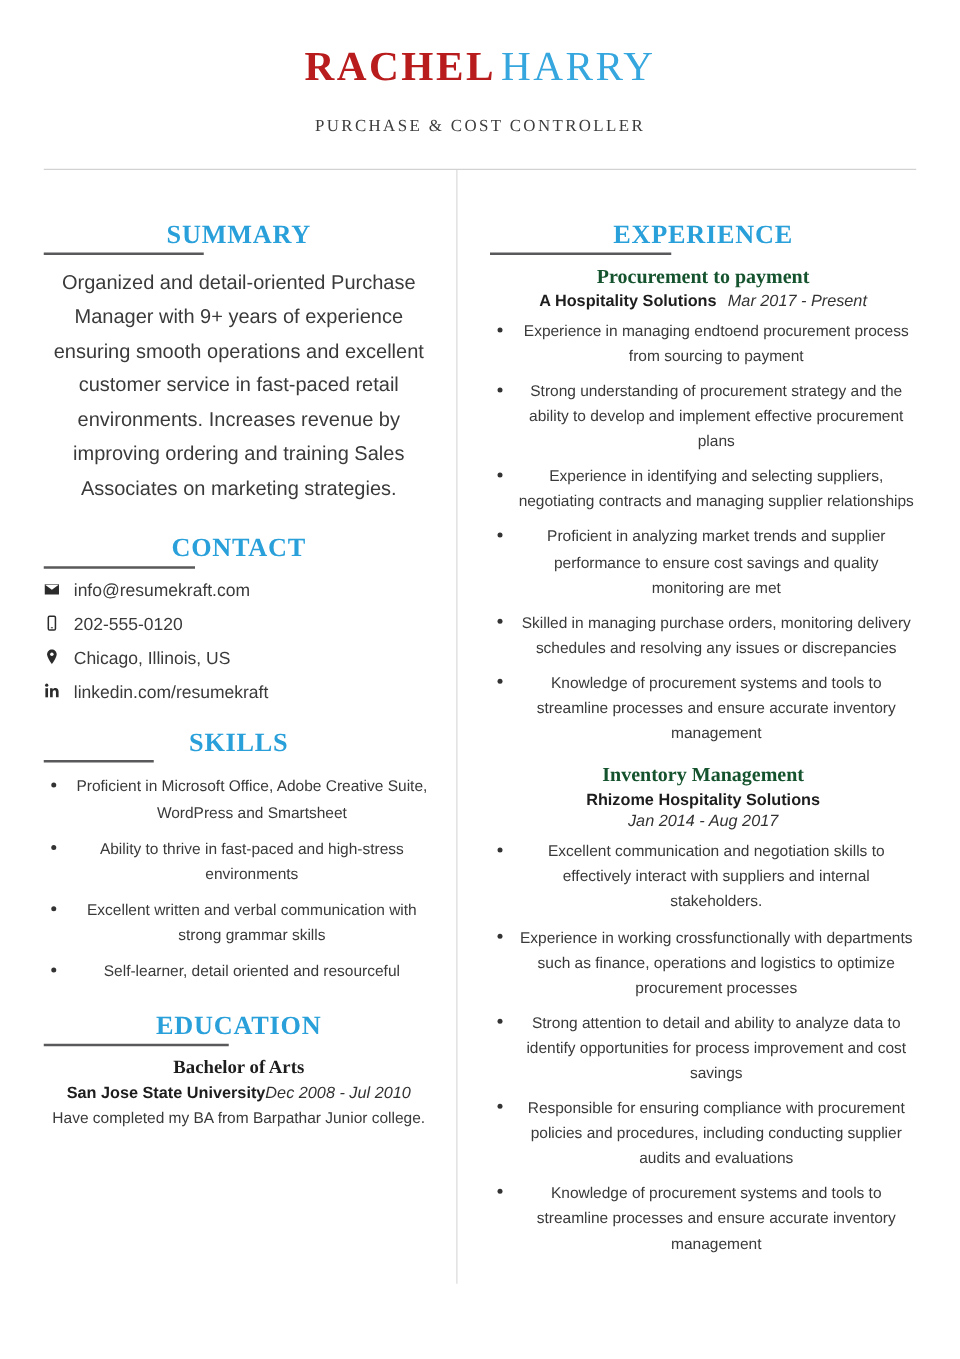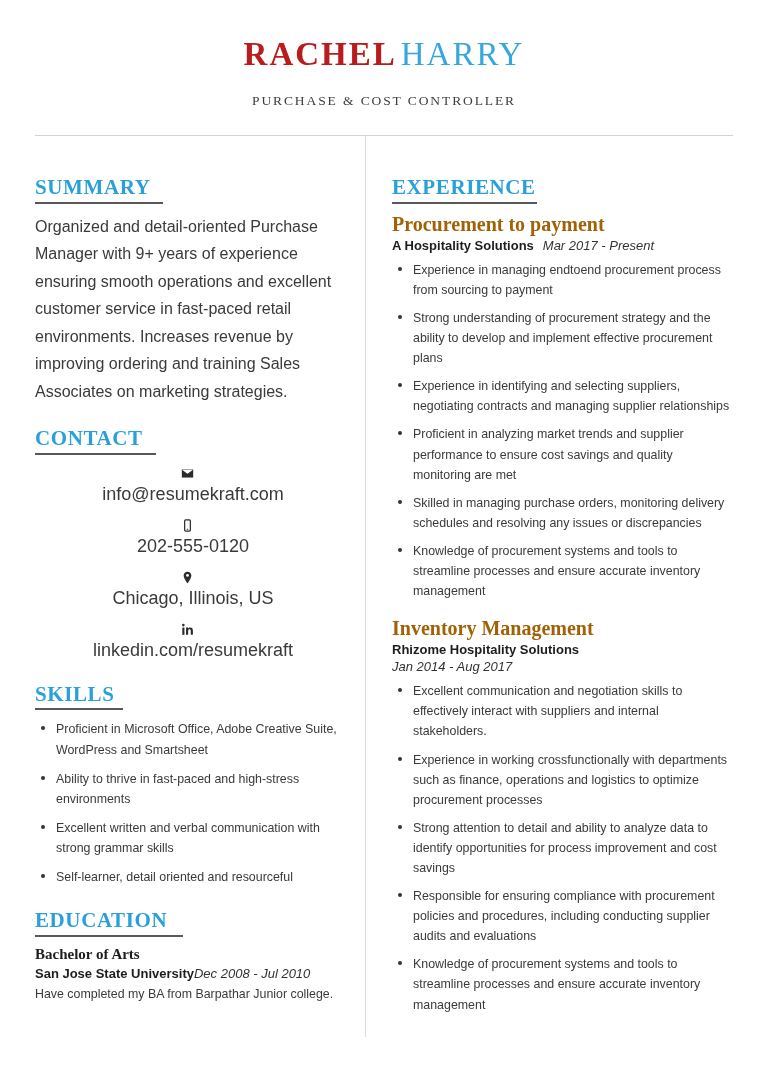--- a/index.html
+++ b/index.html
@@ -81,21 +81,21 @@
     flex: 0 0 1px;
   }
   .col-right {
     flex: 1;
     padding-top: 40px;
     padding-left: 26px;
     box-sizing: border-box;
   }
 
   
-  .section { margin-bottom: 22px; }
+  .section { margin-bottom: 22px; text-align: center; }
   .section-title {
     font-family: "Liberation Serif", serif;
     font-weight: bold;
     font-size: 21px;
     color: #29a0da;
     letter-spacing: 0.6px;
     display: inline-block;
     margin: 0;
     line-height: 1.12;
   }
@@ -118,23 +118,22 @@
     color: #3a3a3a;
     margin: 0;
   }
 
   
   .contact-list { margin-top: 4px; }
   .contact-row {
     display: flex;
     align-items: center;
     margin-bottom: 11px;
-    font-size: 18px;
-    color: #3a3a3a;
-    flex-direction: column;
+    font-size: 14px;
+    color: #3a3a3a;
   }
   .contact-icon {
     width: 20px;
     flex: 0 0 20px;
     display: flex;
     align-items: center;
     justify-content: flex-start;
     color: #2b2b2b;
   }
   .contact-icon svg { display: block; }
@@ -188,22 +187,22 @@
     font-size: 12.4px;
     line-height: 1.6;
     color: #3a3a3a;
   }
 
   
   .job { margin-bottom: 16px; }
   .job-title {
     font-family: "Liberation Serif", serif;
     font-weight: bold;
-    font-size: 20px;
-    color: #a16207;
+    font-size: 16px;
+    color: #14532d;
     margin-bottom: 2px;
   }
   .job-meta {
     font-size: 13px;
     color: #1d1d1d;
     margin-bottom: 7px;
   }
   .job-company { font-weight: bold; }
   .job-date {
     font-style: italic;

